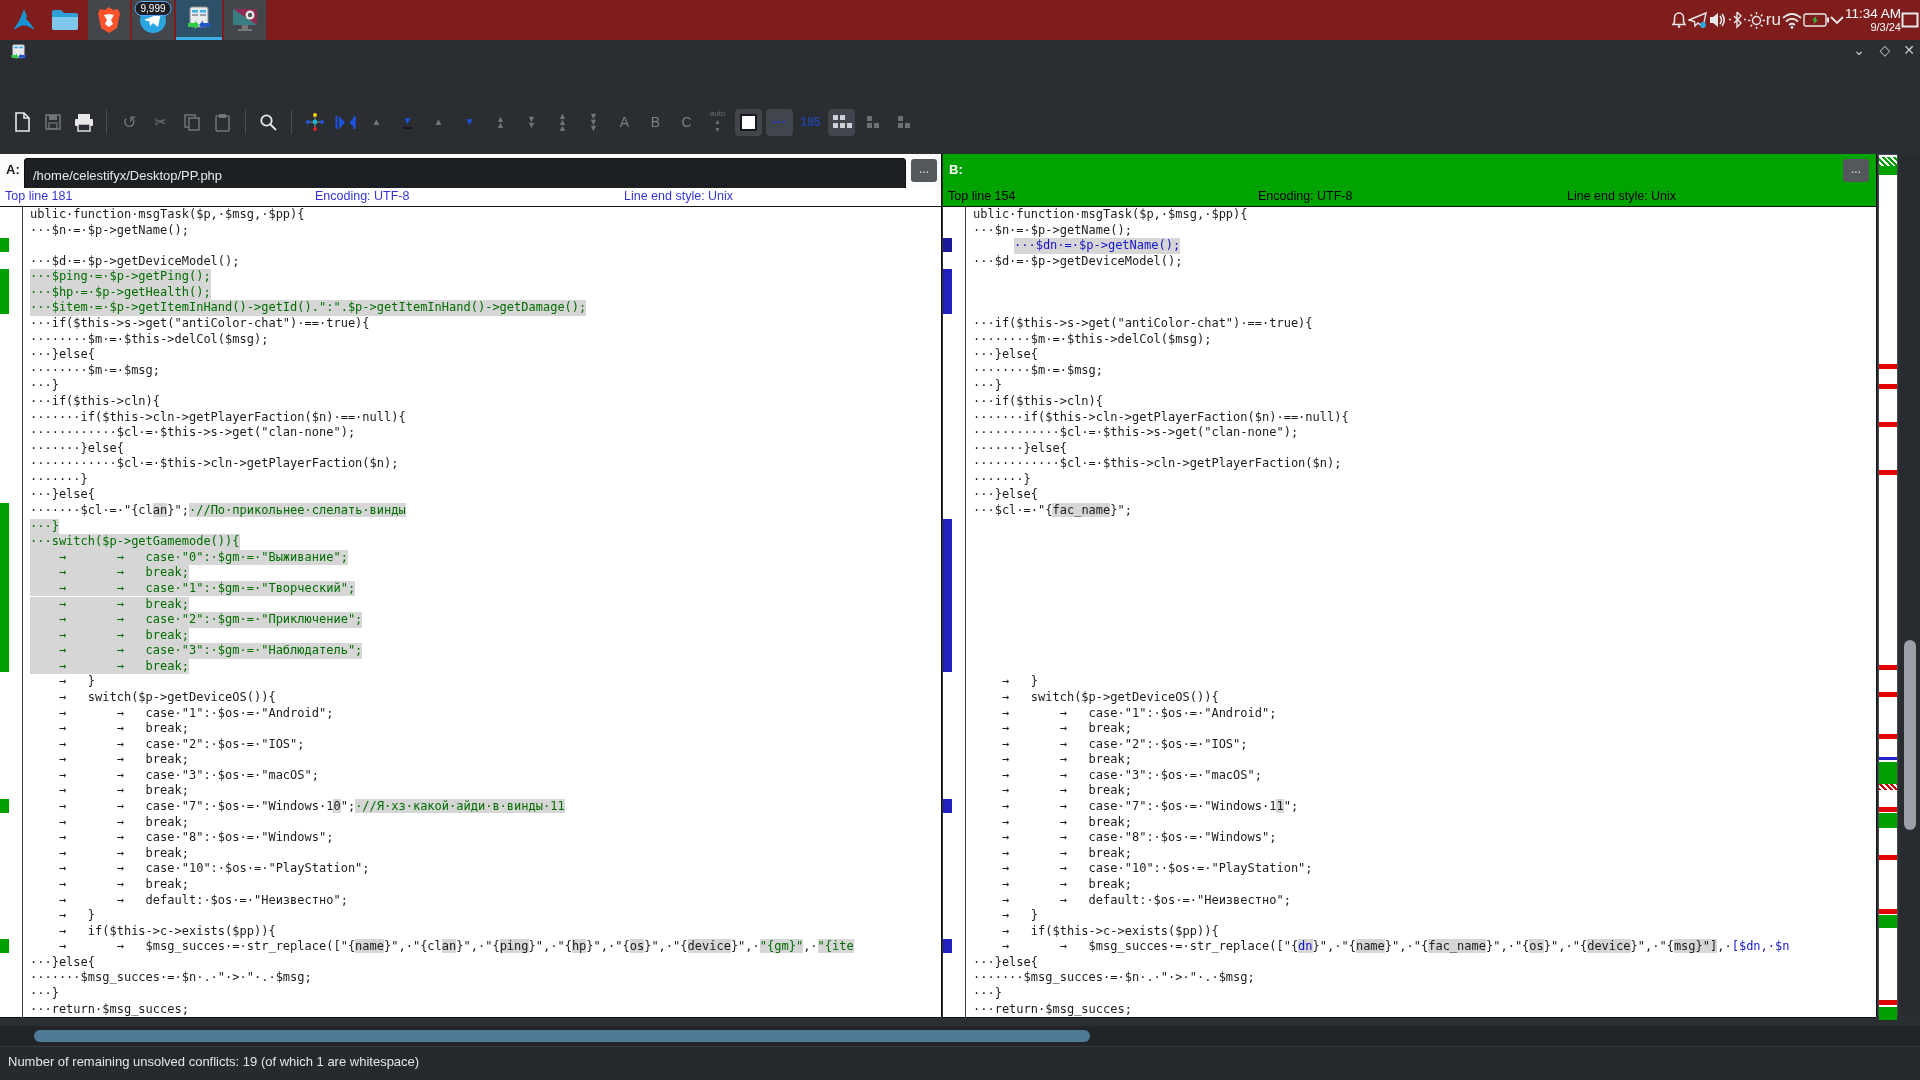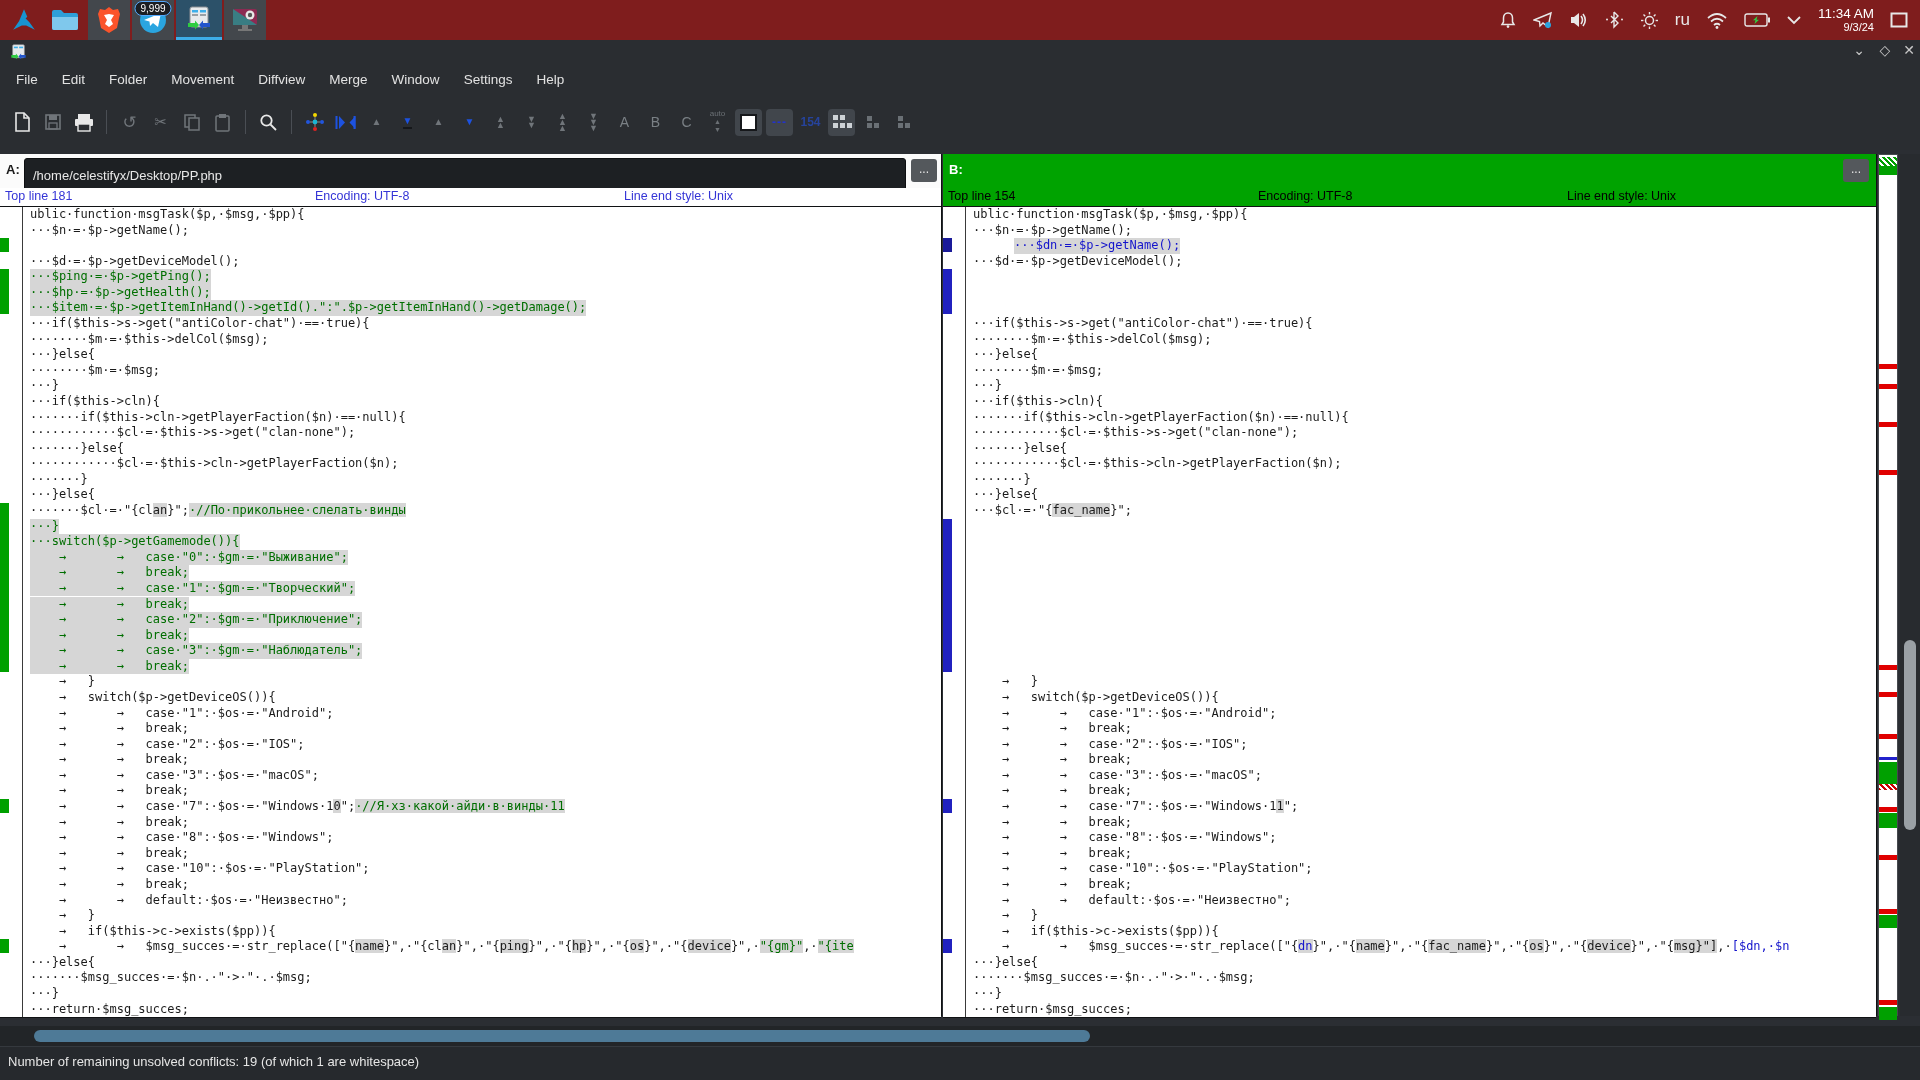--- a/index.html
+++ b/index.html
@@ -6,21 +6,21 @@
   #screen{position:relative;width:1920px;height:1080px;overflow:hidden;background:#2b2e33;
           font-family:"Liberation Sans",sans-serif;-webkit-font-smoothing:antialiased;}
   
   #taskbar{position:absolute;left:0;top:0;width:1920px;height:40px;background:#7f1d1d;}
   .tb-btn{position:absolute;top:0;height:40px;display:flex;align-items:center;justify-content:center;}
   .tb-plain{background:transparent;}
   .tb-app{background:#43474c;}
   .tb-active{background:#2c5169;border-bottom:3px solid #3daee9;box-sizing:border-box;}
   .badge{position:absolute;left:50%;transform:translateX(-50%);top:1px;background:#1b1e22;color:#fff;
          border:1px solid #55aaff;border-radius:8px;font-size:10px;padding:0 5px;line-height:13px;z-index:3;}
-  #tray{position:absolute;right:0;top:0;height:40px;display:flex;align-items:center;gap:16px;padding-right:12px;}
+  #tray{position:absolute;right:0;top:0;height:40px;display:flex;align-items:center;padding-right:1px;}
   .tray-ic{display:flex;align-items:center;justify-content:center;}
   #tray-lang{color:#e8e8e8;font-size:17px;}
   #tray-clock{text-align:right;color:#fff;line-height:1.1;}
   #tray-time{font-size:13.5px;}
   #tray-date{font-size:11px;}
   
   #titlebar{position:absolute;left:0;top:40px;width:1920px;height:26px;background:#2a2d31;}
   #title-text{position:absolute;left:0;right:0;top:4px;text-align:center;color:#dadada;font-size:13px;}
   #title-icon{position:absolute;left:10px;top:4px;}
   .winctl{position:absolute;top:2px;color:#c8c8c8;font-size:14px;width:22px;text-align:center;cursor:default;}
@@ -226,31 +226,20 @@
           <rect x="14" y="4" width="6" height="2.5" fill="#3daee9"></rect>
           <path d="M2 17 H9 V14.5 L13 19 L9 23.5 V21 H2 Z" fill="#2ecc40"></path>
           <path d="M24 17 H17 V14.5 L13 19 L17 23.5 V21 H24 Z" fill="#2255cc"></path>
         </svg>
     </span>
     <span class="winctl" style="left:1848px;">⌄</span>
     <span class="winctl" style="left:1874px;">◇</span>
     <span class="winctl" style="left:1898px;">✕</span>
   </div>
 
-  <div id="menubar">
-      <span class="menu-item">File</span>
-      <span class="menu-item">Edit</span>
-      <span class="menu-item">Folder</span>
-      <span class="menu-item">Movement</span>
-      <span class="menu-item">Diffview</span>
-      <span class="menu-item">Merge</span>
-      <span class="menu-item">Window</span>
-      <span class="menu-item">Settings</span>
-      <span class="menu-item">Help</span>
-    </div>
 
   <div id="toolbar">
       <span class="tbtn">
         <svg width="18" height="20" viewBox="0 0 18 20">
           <path d="M3 1 h8 l5 5 v13 H3 Z" fill="none" stroke="#e8e8e8" stroke-width="1.6"></path>
           <path d="M11 1 v5 h5" fill="none" stroke="#e8e8e8" stroke-width="1.6"></path>
         </svg>
       </span>
       <span class="tbtn">
         <svg width="18" height="18" viewBox="0 0 18 18">
@@ -352,21 +341,21 @@
       <span class="tbtn">
         <span class="autolbl">auto<br><span style="font-size:7px;">▲<br>▼</span></span>
       </span>
       <span class="tbtn pressed">
         <span class="wsbox"></span>
       </span>
       <span class="tbtn pressed">
         <span class="dashes">---</span>
       </span>
       <span class="tbtn">
-        <span class="tlabel-blue">154</span>
+        <span class="tlabel-blue">185</span>
       </span>
       <span class="tbtn pressed">
         <svg width="20" height="16" viewBox="0 0 20 16">
           <g fill="#cdd2d6">
             <rect x="1" y="1" width="5" height="5"></rect>
             <rect x="8" y="1" width="5" height="5"></rect>
             <rect x="1" y="9" width="5" height="5"></rect>
             <rect x="8" y="9" width="5" height="5"></rect>
             <rect x="15" y="9" width="5" height="5"></rect>
           </g>

